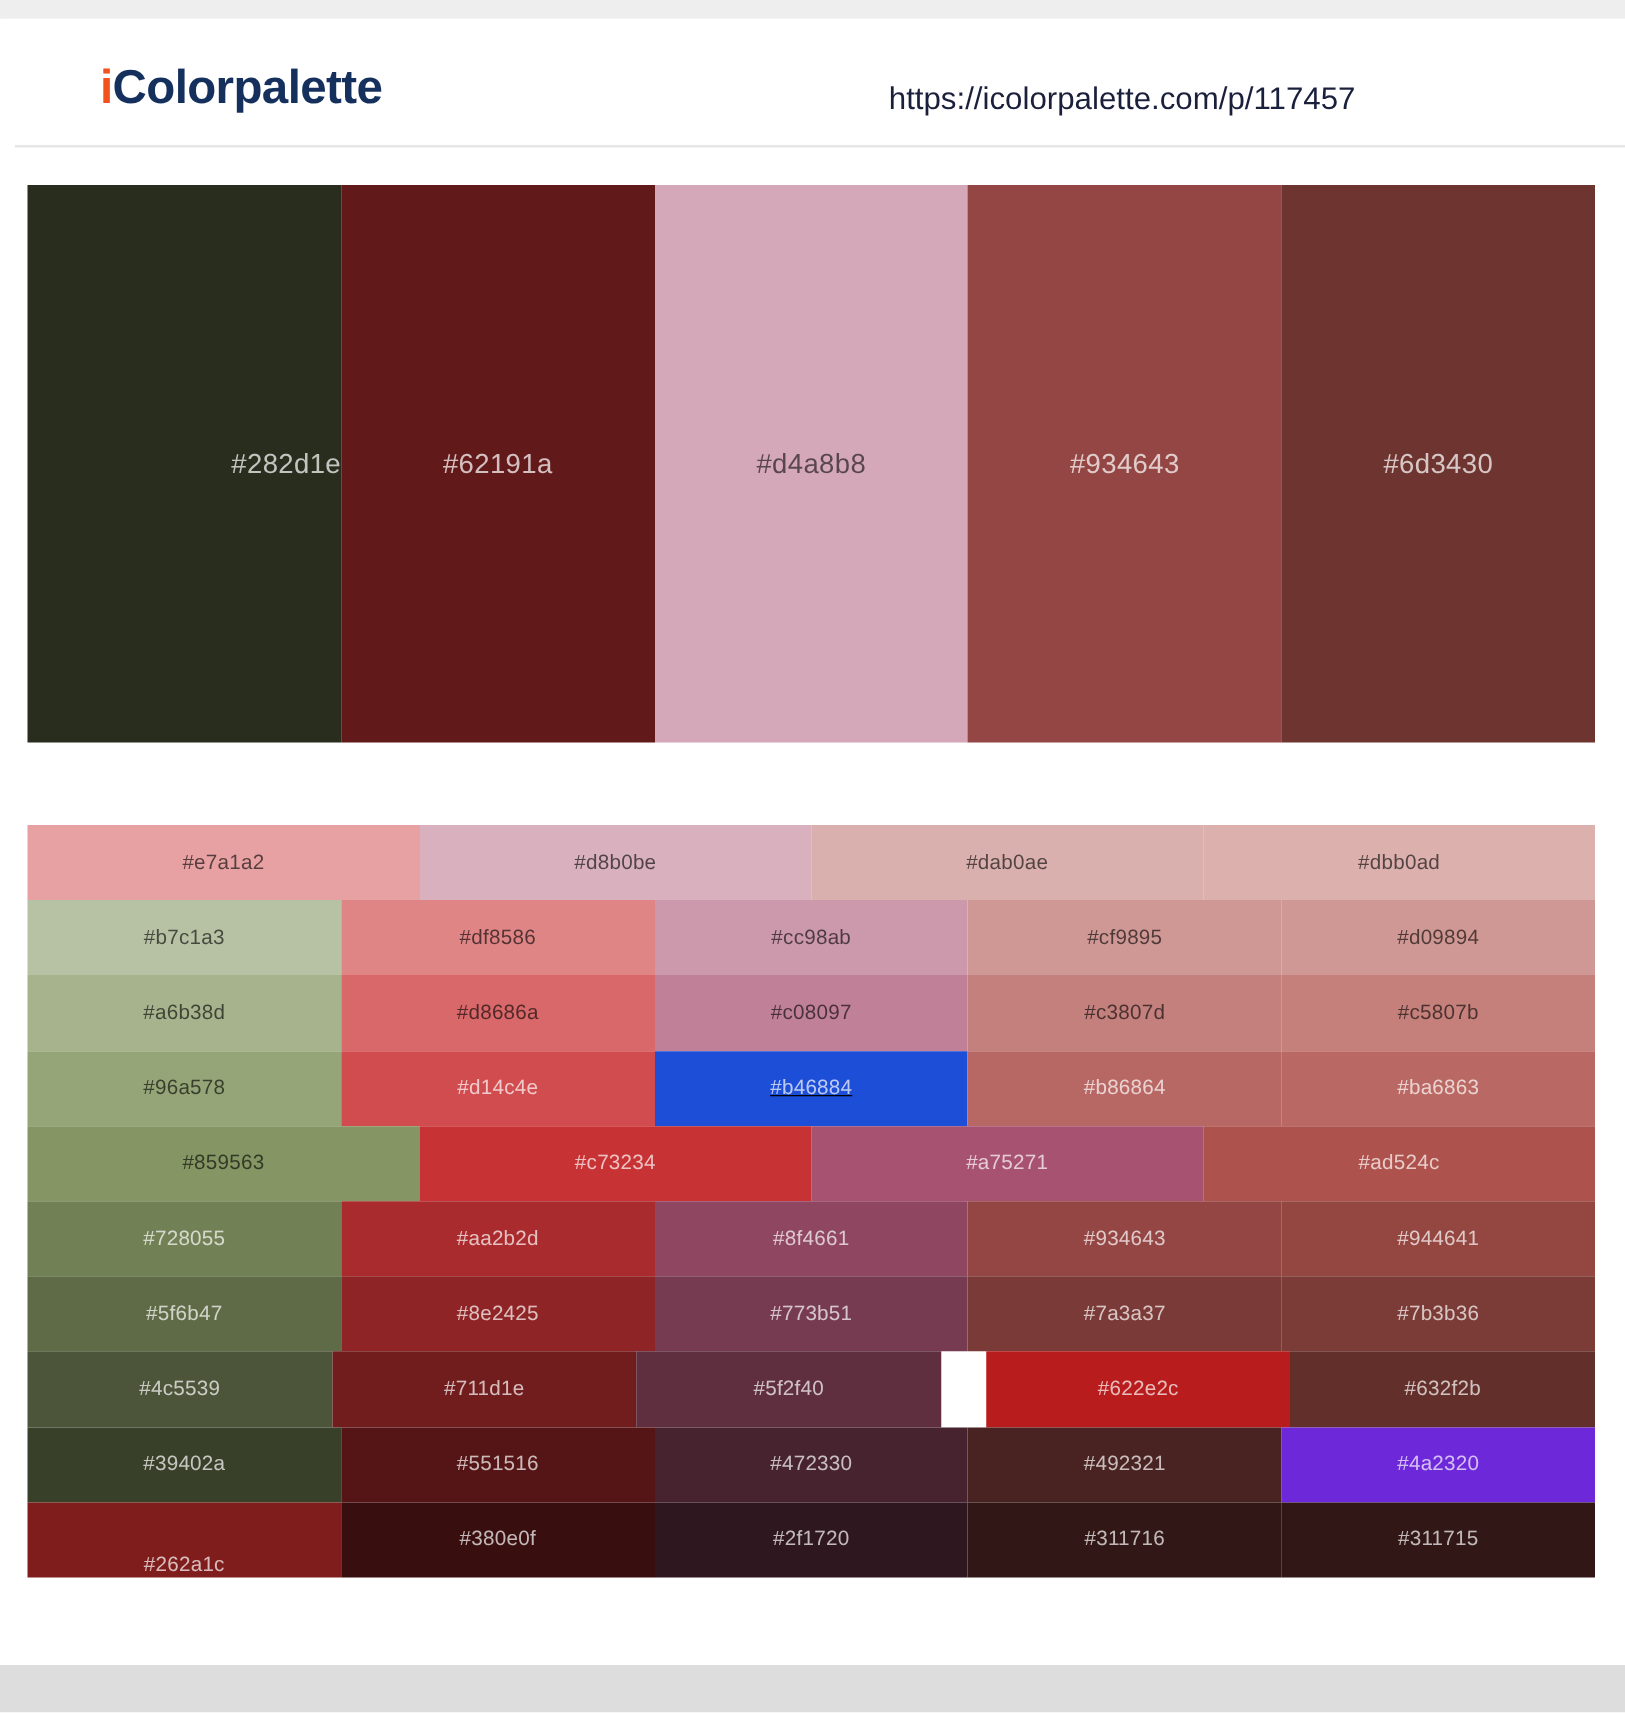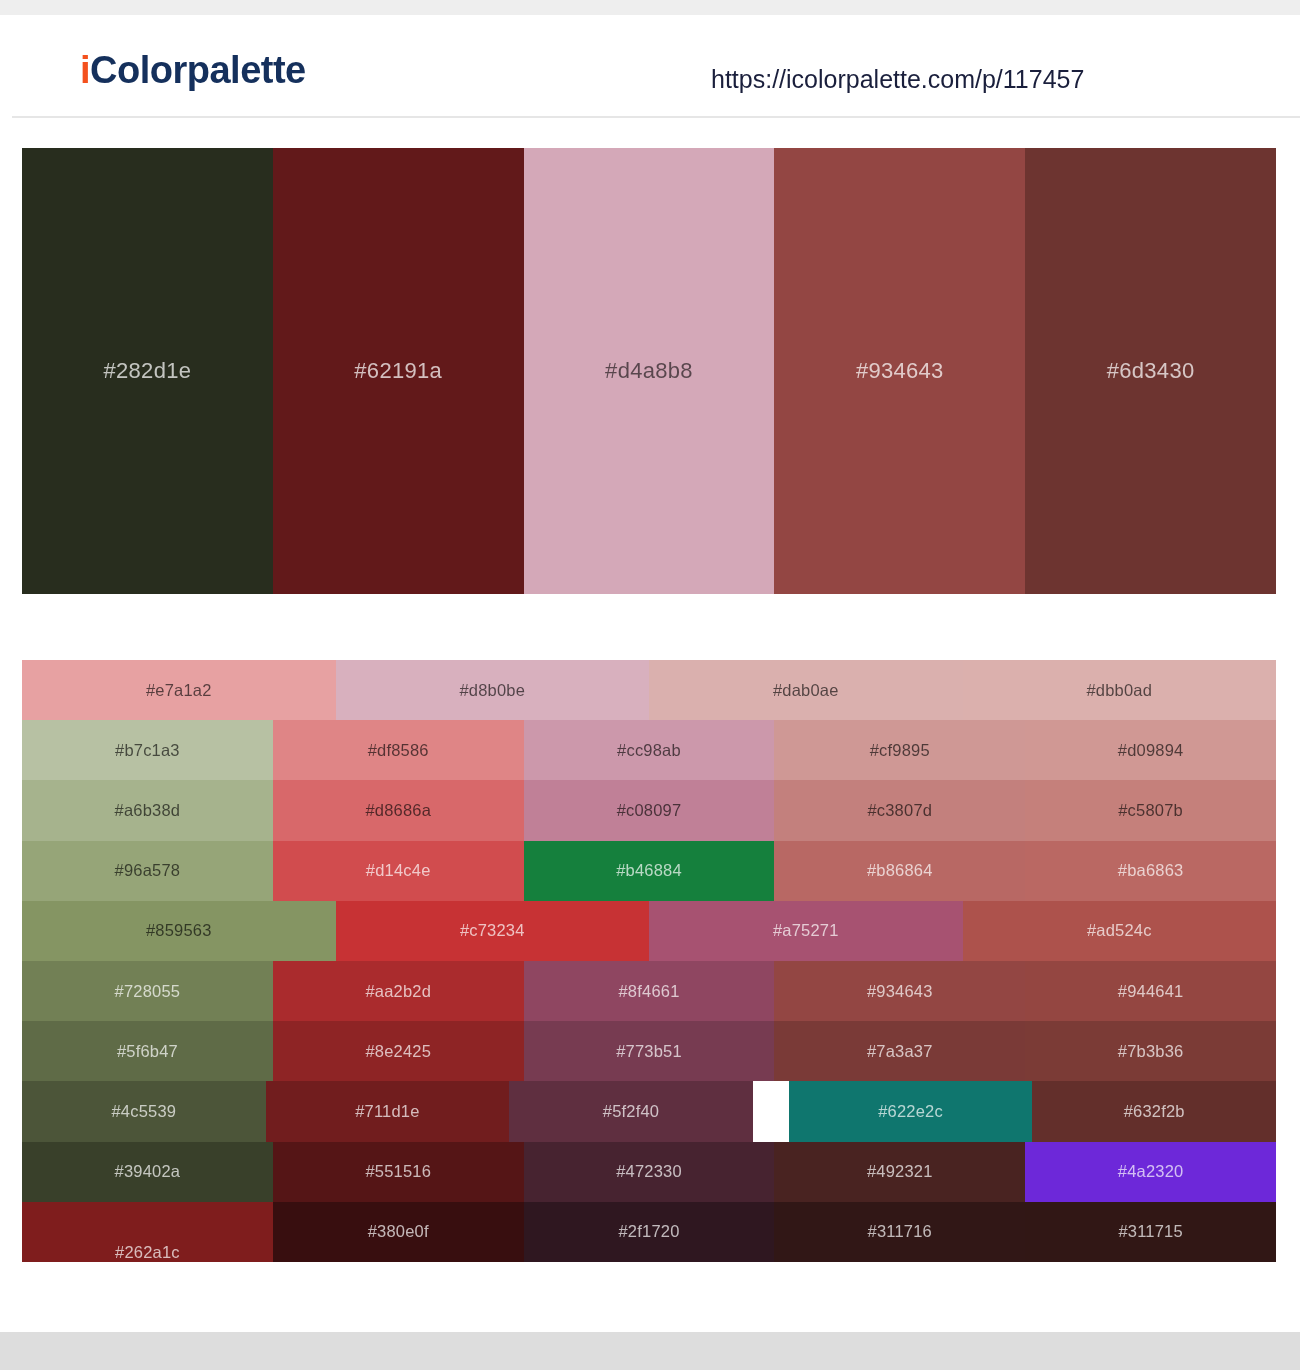--- a/index.html
+++ b/index.html
@@ -127,21 +127,21 @@
   <div class="top-band" style="background: rgb(238, 238, 238);"></div>
 
   <div class="header">
     <div class="logo">
       <span class="logo-i">i</span><span class="logo-rest">Colorpalette</span>
     </div>
     <div class="url">https://icolorpalette.com/p/117457</div>
   </div>
 
   <div class="main-strip">
-      <div class="main-swatch" style="background: rgb(40, 45, 30);">
+      <div class="main-swatch" style="background: rgb(40, 45, 30); justify-content: flex-end;">
         <span class="hexlabel">#282d1e</span>
       </div>
       <div class="main-swatch" style="background: rgb(98, 25, 26);">
         <span class="hexlabel">#62191a</span>
       </div>
       <div class="main-swatch dark-text" style="background: rgb(212, 168, 184);">
         <span class="hexlabel">#d4a8b8</span>
       </div>
       <div class="main-swatch" style="background: rgb(147, 70, 67);">
         <span class="hexlabel">#934643</span>
@@ -200,21 +200,21 @@
           <span class="hexlabel">#c5807b</span>
         </div>
       </div>
       <div class="grid-row">
         <div class="grid-cell dark-text" style="background: rgb(150, 165, 120);">
           <span class="hexlabel">#96a578</span>
         </div>
         <div class="grid-cell light-text" style="background: rgb(209, 76, 78);">
           <span class="hexlabel">#d14c4e</span>
         </div>
-        <div class="grid-cell light-text" style="background: #15803d;">
+        <div class="grid-cell light-text" style="background: #1d4ed8; text-decoration: underline;">
           <span class="hexlabel">#b46884</span>
         </div>
         <div class="grid-cell light-text" style="background: rgb(184, 104, 100);">
           <span class="hexlabel">#b86864</span>
         </div>
         <div class="grid-cell light-text" style="background: rgb(186, 104, 99);">
           <span class="hexlabel">#ba6863</span>
         </div>
       </div>
       <div class="grid-row">
@@ -268,21 +268,21 @@
       <div class="grid-row">
         <div class="grid-cell light-text" style="background: rgb(76, 85, 57);">
           <span class="hexlabel">#4c5539</span>
         </div>
         <div class="grid-cell light-text" style="background: rgb(113, 29, 30);">
           <span class="hexlabel">#711d1e</span>
         </div>
         <div class="grid-cell light-text" style="background: rgb(95, 47, 64);">
           <span class="hexlabel">#5f2f40</span>
         </div>
-        <div class="grid-cell light-text" style="background: #0f766e; margin-left: 36px;">
+        <div class="grid-cell light-text" style="background: #b91c1c; margin-left: 36px;">
           <span class="hexlabel">#622e2c</span>
         </div>
         <div class="grid-cell light-text" style="background: rgb(99, 47, 43);">
           <span class="hexlabel">#632f2b</span>
         </div>
       </div>
       <div class="grid-row">
         <div class="grid-cell light-text" style="background: rgb(57, 64, 42);">
           <span class="hexlabel">#39402a</span>
         </div>

